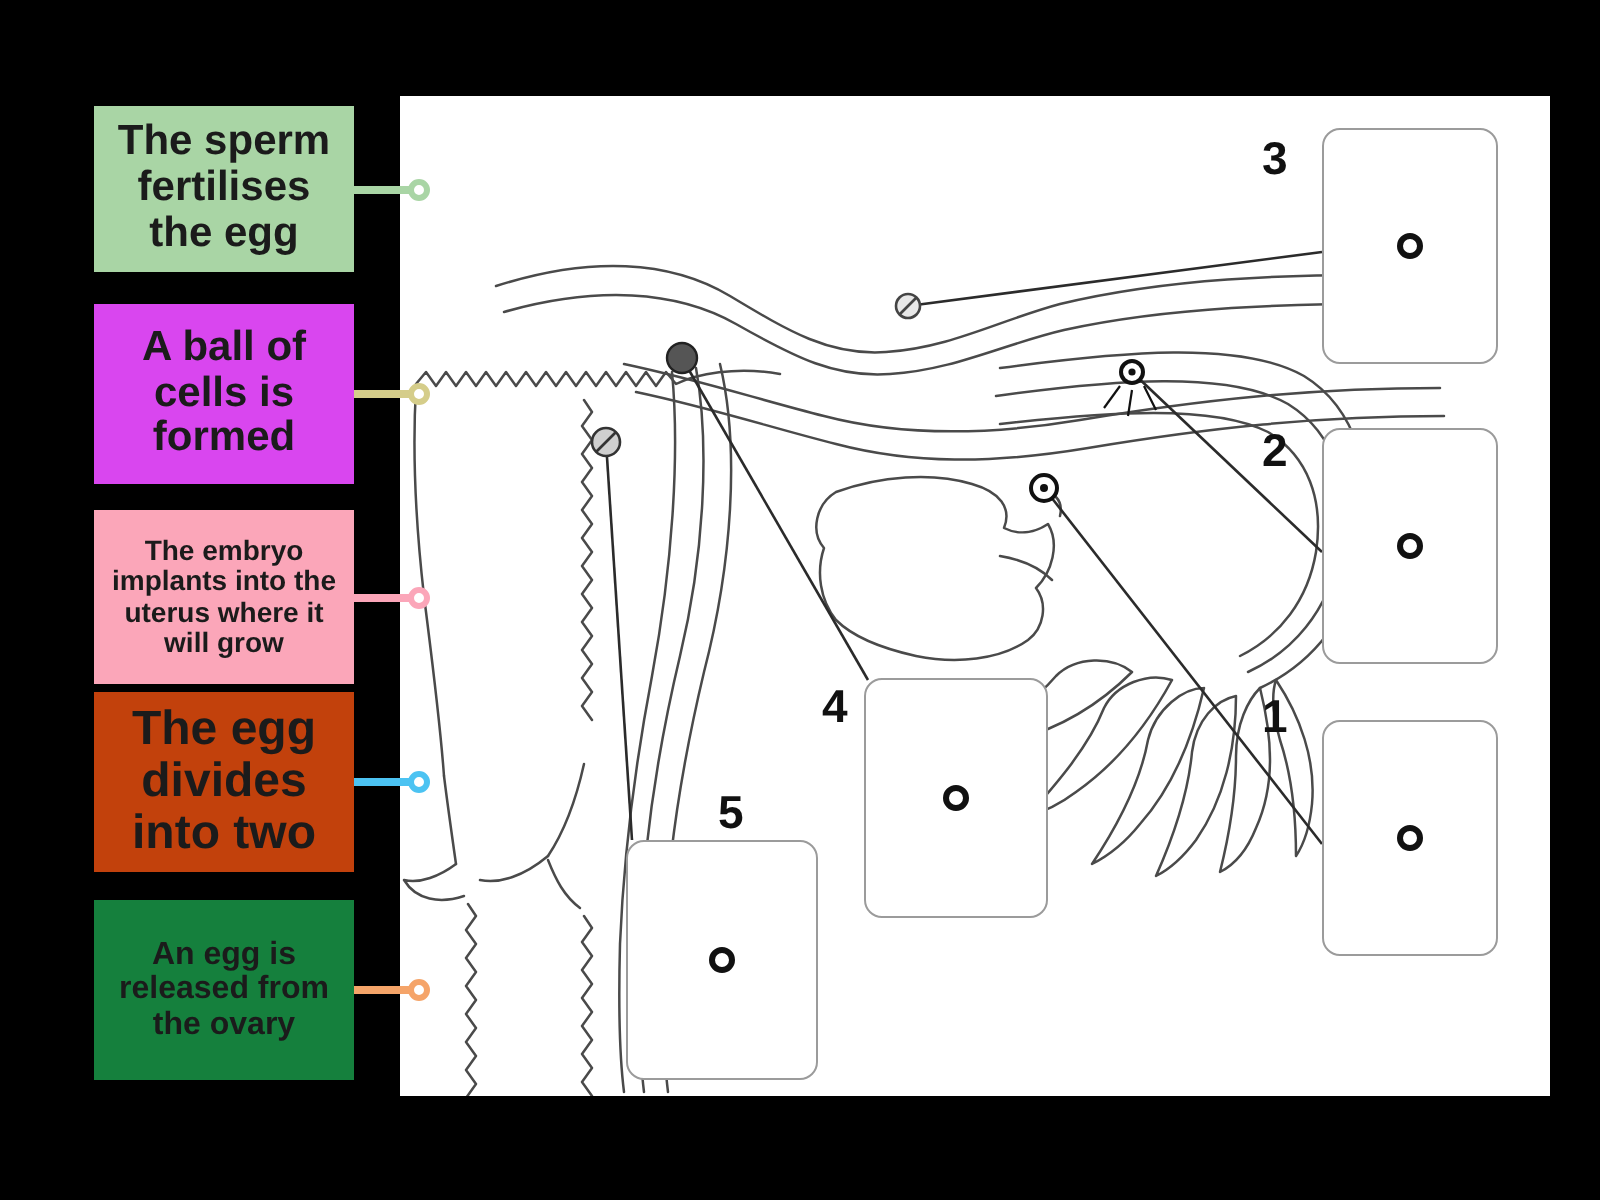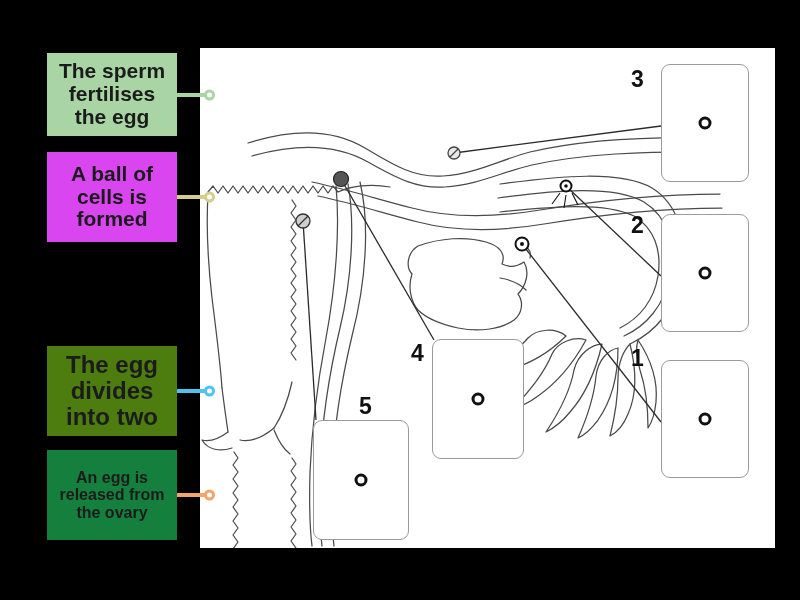--- a/index.html
+++ b/index.html
@@ -220,22 +220,29 @@
   </div>
 
   <div class="tile" id="tile1" style="left: 35px; top: 152px; width: 130px; height: 90px; background: #d946ef; color: rgb(27, 27, 27); font-size: 21px;">
     <span class="tile-text">A ball of cells is formed</span>
     <span class="stem" style="color: rgb(213, 205, 138);">
       <span class="bar" style="background: rgb(213, 205, 138);"></span>
         <span class="ring"></span>
     </span>
   </div>
 
-
-  <div class="tile" id="tile3" style="left: 35px; top: 346px; width: 130px; height: 90px; background: #4d7c0f; color: rgb(27, 27, 27); font-size: 24px;">
+  <div class="tile" id="tile2" style="left: 35px; top: 255px; width: 130px; height: 87px; background: rgb(251, 166, 185); color: rgb(27, 27, 27); font-size: 14px;">
+    <span class="tile-text">The embryo implants into the uterus where it will grow</span>
+    <span class="stem" style="color: rgb(251, 166, 185);">
+      <span class="bar" style="background: rgb(251, 166, 185);"></span>
+        <span class="ring"></span>
+    </span>
+  </div>
+
+  <div class="tile" id="tile3" style="left: 35px; top: 346px; width: 130px; height: 90px; background: #c2410c; color: rgb(27, 27, 27); font-size: 24px;">
     <span class="tile-text">The egg divides into two</span>
     <span class="stem" style="color: rgb(76, 195, 242);">
       <span class="bar" style="background: rgb(76, 195, 242);"></span>
         <span class="ring"></span>
     </span>
   </div>
 
   <div class="tile" id="tile4" style="left: 35px; top: 450px; width: 130px; height: 90px; background: #15803d; color: rgb(27, 27, 27); font-size: 16px;">
     <span class="tile-text">An egg is released from the ovary</span>
     <span class="stem" style="color: rgb(245, 164, 105);">

